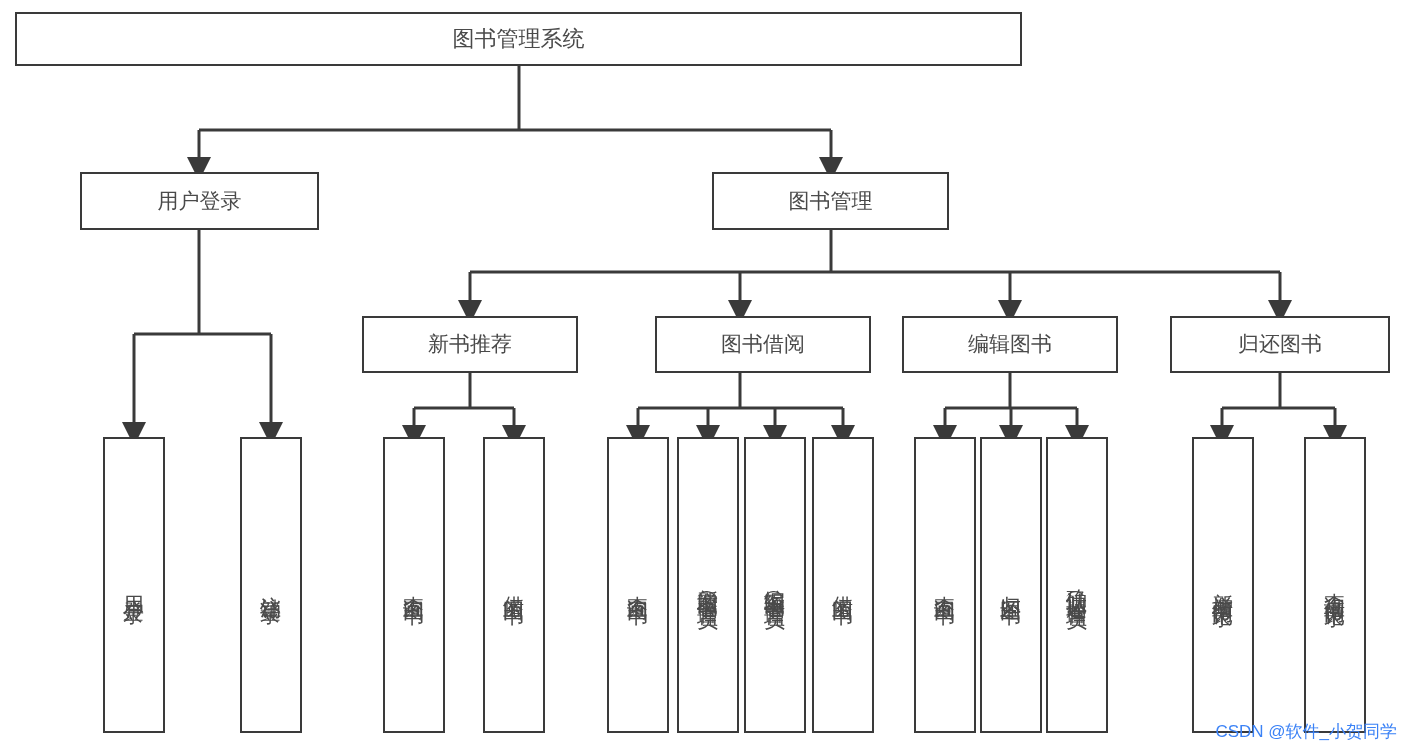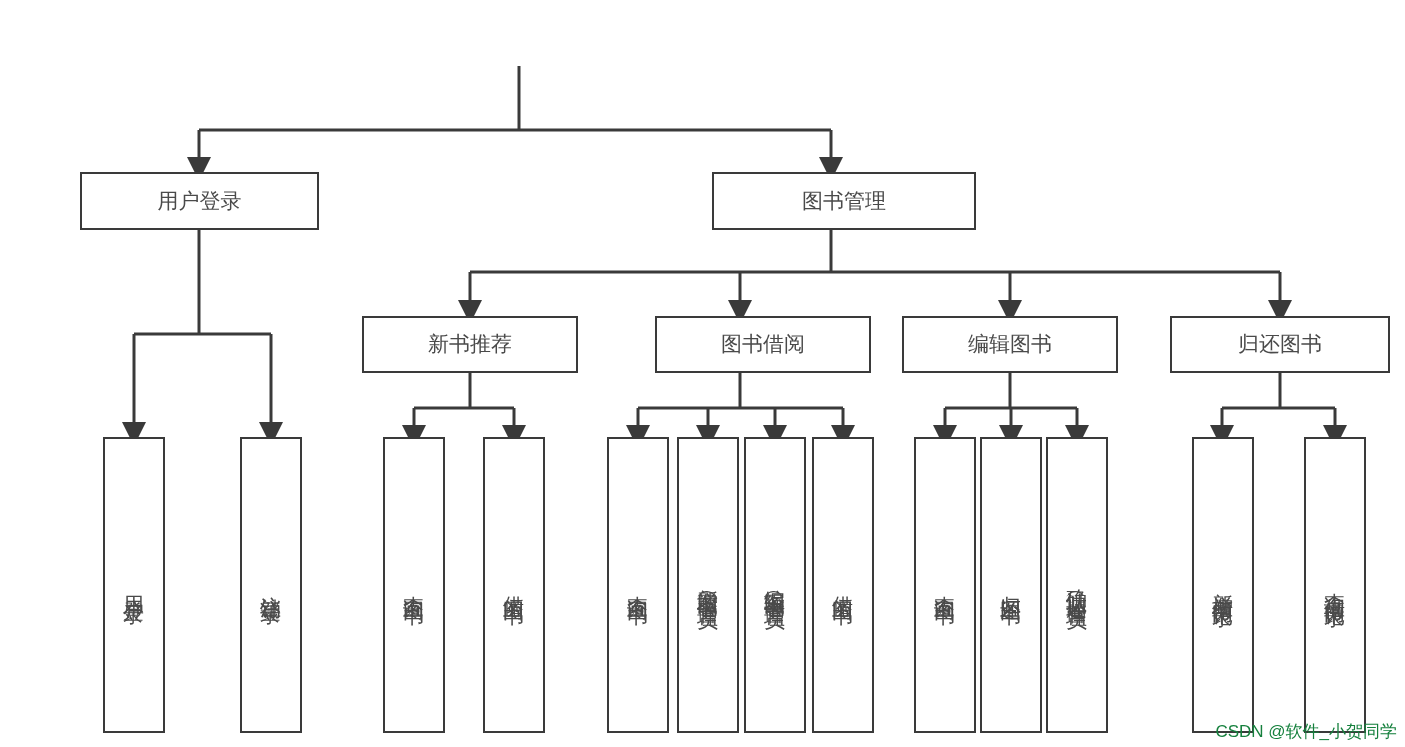--- a/index.html
+++ b/index.html
@@ -54,21 +54,21 @@
     letter-spacing: 3px;
     line-height: 1;
     white-space: nowrap;
     max-height: 280px;
   }
   .watermark {
     position: absolute;
     right: 8px;
     bottom: 4px;
     font-size: 17px;
-    color: #15803d;
+    color: #3b82f6;
     z-index: 3;
     white-space: nowrap;
   }
 </style>
 </head>
 <body>
 
 <div id="canvas">
 
   <svg class="wires" viewBox="0 0 1405 747">
@@ -114,25 +114,28 @@
       <path d="M1011,408 L1011,428" marker-end="url(#arrow)"></path>
       <path d="M1077,408 L1077,428" marker-end="url(#arrow)"></path>
 
       <path d="M1280,373 L1280,408"></path>
       <path d="M1222,408 L1335,408"></path>
       <path d="M1222,408 L1222,428" marker-end="url(#arrow)"></path>
       <path d="M1335,408 L1335,428" marker-end="url(#arrow)"></path>
     </g>
   </svg>
 
+  <div class="node lvl0" style="left:15px; top:12px; width:1007px; height:54px;">
+    <span class="node-label lvl0">图书管理系统</span>
+  </div>
 
   <div class="node lvl1" style="left:80px; top:172px; width:239px; height:58px;">
     <span class="node-label">用户登录</span>
   </div>
-  <div class="node lvl1" style="left:712px; top:172px; width:264px; height:58px;">
+  <div class="node lvl1" style="left:712px; top:172px; width:237px; height:58px;">
     <span class="node-label">图书管理</span>
   </div>
 
   <div class="node lvl2" style="left:362px; top:316px; width:216px; height:57px;">
     <span class="node-label">新书推荐</span>
   </div>
   <div class="node lvl2" style="left:655px; top:316px; width:216px; height:57px;">
     <span class="node-label">图书借阅</span>
   </div>
   <div class="node lvl2" style="left:902px; top:316px; width:216px; height:57px;">

